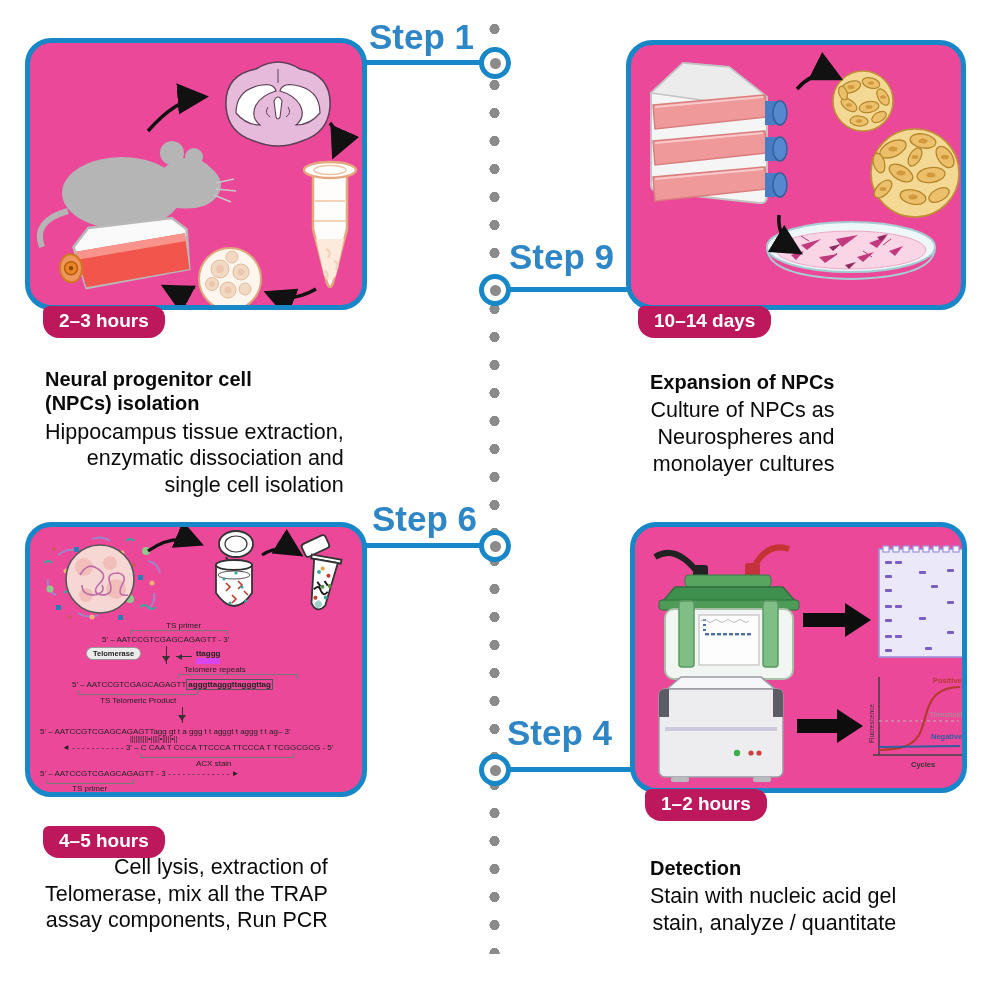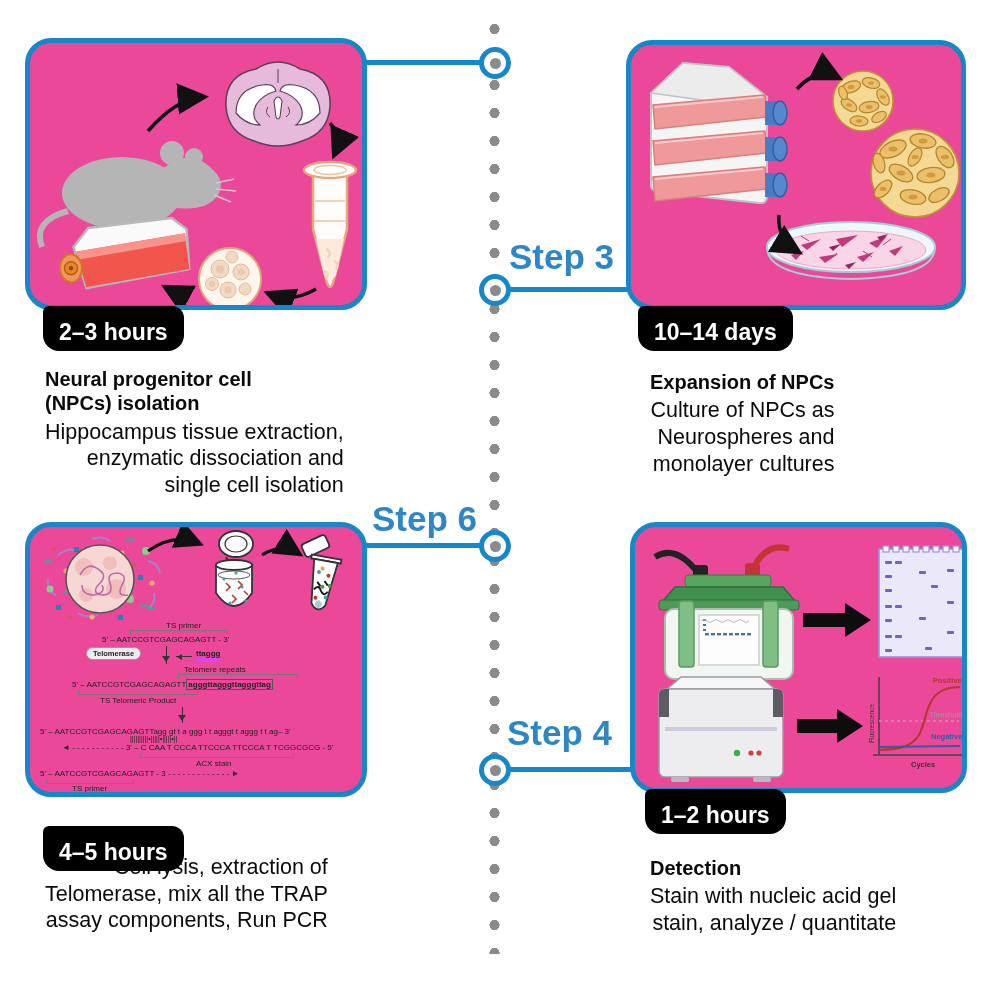--- a/index.html
+++ b/index.html
@@ -24,22 +24,22 @@
   #n1{left:479px;top:47px;} #n2{left:479px;top:274px;}
   #n3{left:479px;top:530px;} #n4{left:479px;top:754px;}
   .node-dot{width:11px;height:11px;border-radius:50%;background:#8b8b8b;}
 
   .panel{position:absolute;background:#ec4899;border:5px solid #1787c8;border-radius:26px;overflow:hidden;}
   #p1{left:25px;top:38px;width:332px;height:262px;}
   #p2{left:626px;top:40px;width:330px;height:260px;}
   #p3{left:25px;top:522px;width:332px;height:265px;}
   #p4{left:630px;top:522px;width:327px;height:261px;}
 
-  .badge{position:absolute;background:#000000;color:#fff;font-weight:bold;font-size:23px;
-         line-height:1.15;padding:13px 16px 6px;border-radius:6px 12px 16px 16px;z-index:4;}
+  .badge{position:absolute;background:#be185d;color:#fff;font-weight:bold;font-size:19px;
+         line-height:1.15;padding:4px 16px 6px;border-radius:6px 12px 16px 16px;z-index:4;}
   #b1{left:43px;top:306px;} #b2{left:638px;top:306px;}
   #b3{left:43px;top:826px;text-align:right;} #b4{left:645px;top:789px;}
 
   .textblock{position:absolute;}
   #t1{left:45px;top:367px;} #t2{left:650px;top:370px;}
   #t3{left:45px;top:851px;} #t4{left:650px;top:856px;}
   .tb-title{font-size:20px;font-weight:bold;line-height:1.22;white-space:pre-line;}
   .tb-desc{font-size:21.5px;line-height:1.24;white-space:pre-line;margin-top:3px;text-align:right;}
 
   
@@ -49,31 +49,32 @@
   .bk-bot{position:absolute;height:4px;border:1px solid #777;border-top:none;}
   .oval{position:absolute;border:1px solid #999;background:#ececec;border-radius:9px;
         padding:1px 6px;font-size:7.5px;font-weight:bold;}
   .arrow-down{position:absolute;width:0;border-left:1.5px solid #333;}
   .arrow-down::after{content:"";position:absolute;bottom:-2px;left:-4.7px;
         border:4px solid transparent;border-top:6px solid #333;}
   .arrow-left{position:absolute;height:0;border-top:1px solid #333;}
   .arrow-left::before{content:"";position:absolute;left:-2px;top:-3.5px;
         border:3px solid transparent;border-right:5px solid #333;}
   .boxed{display:inline-block;border:1px solid #555;padding:0 1px;font-weight:bold;}
-  .uline{font-weight:bold;border-bottom:4px solid #d946ef;}
+  .uline{font-weight:bold;border-bottom:6px solid #d946ef;}
   .pair{letter-spacing:1.4px;font-size:7px;}
 </style>
 </head>
 <body>
 
 <div class="canvas">
 
   <div class="timeline-dots"></div>
 
-  <div class="step-label" id="sl2">Step 3</div>
+  <div class="step-label" id="sl1">Step 1</div>
+  <div class="step-label" id="sl2">Step 9</div>
   <div class="step-label" id="sl3">Step 6</div>
   <div class="step-label" id="sl4">Step 4</div>
 
   <div class="connector" id="c1"></div>
   <div class="connector" id="c2"></div>
   <div class="connector" id="c3"></div>
   <div class="connector" id="c4"></div>
 
   <div class="node" id="n1">
       <div class="node-dot"></div>

